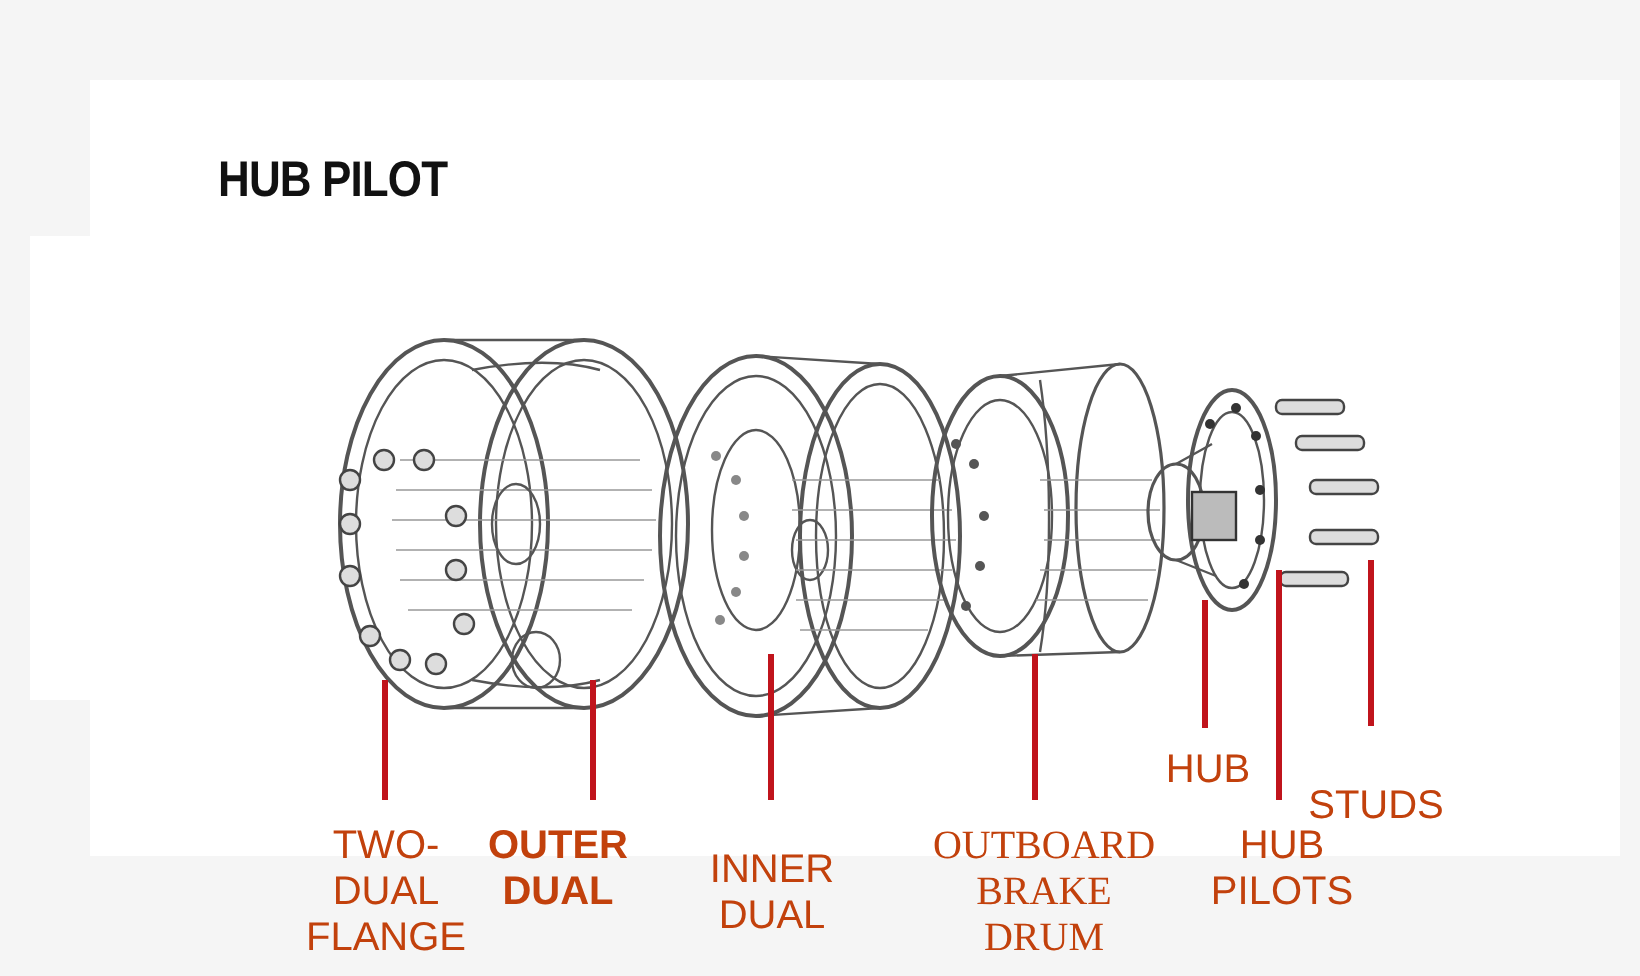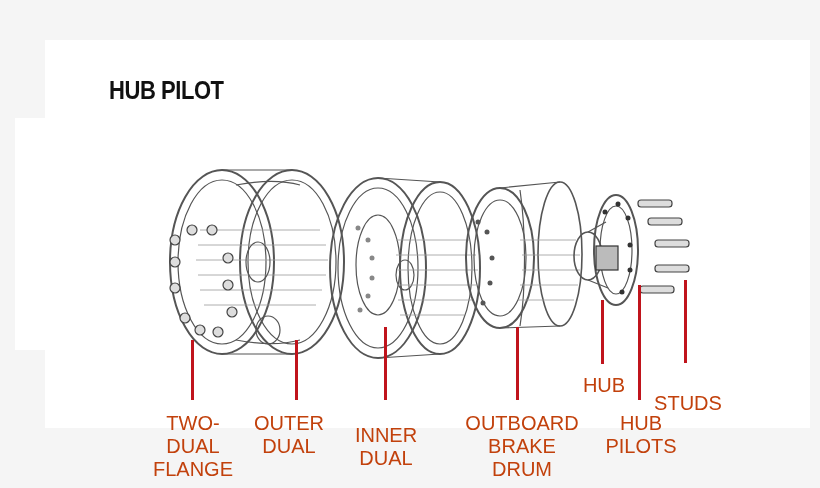--- a/index.html
+++ b/index.html
@@ -149,23 +149,23 @@
 <div class="leader" style="left:295px; top:340px; height:60px;"></div>
 <div class="leader" style="left:384px; top:327px; height:73px;"></div>
 <div class="leader" style="left:516px; top:327px; height:73px;"></div>
 <div class="leader" style="left:601px; top:300px; height:64px;"></div>
 <div class="leader" style="left:638px; top:285px; height:115px;"></div>
 <div class="leader" style="left:684px; top:280px; height:83px;"></div>
 
 <div class="label" style="left:193px; top:412px;">TWO-
 DUAL
 FLANGE</div>
-<div class="label" style="left:289px; top:412px;">OUTER
+<div class="label" style="left:279px; top:412px;font-weight:bold;">OUTER
 DUAL</div>
 <div class="label" style="left:386px; top:424px;">INNER
 DUAL</div>
-<div class="label" style="left:522px; top:412px;">OUTBOARD
+<div class="label" style="left:522px; top:412px;font-family:Liberation Serif, serif;">OUTBOARD
 BRAKE
 DRUM</div>
 <div class="label" style="left:604px; top:374px;">HUB</div>
 <div class="label" style="left:641px; top:412px;">HUB
 PILOTS</div>
 <div class="label" style="left:688px; top:392px;">STUDS</div>
 
 </body></html>

